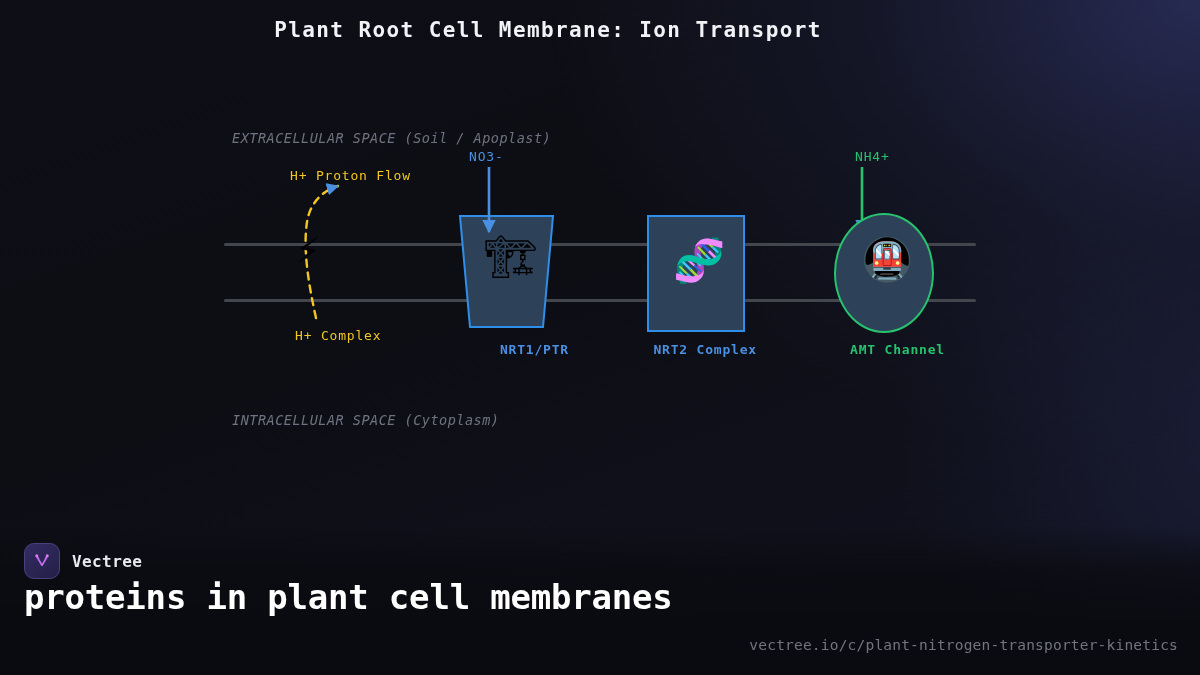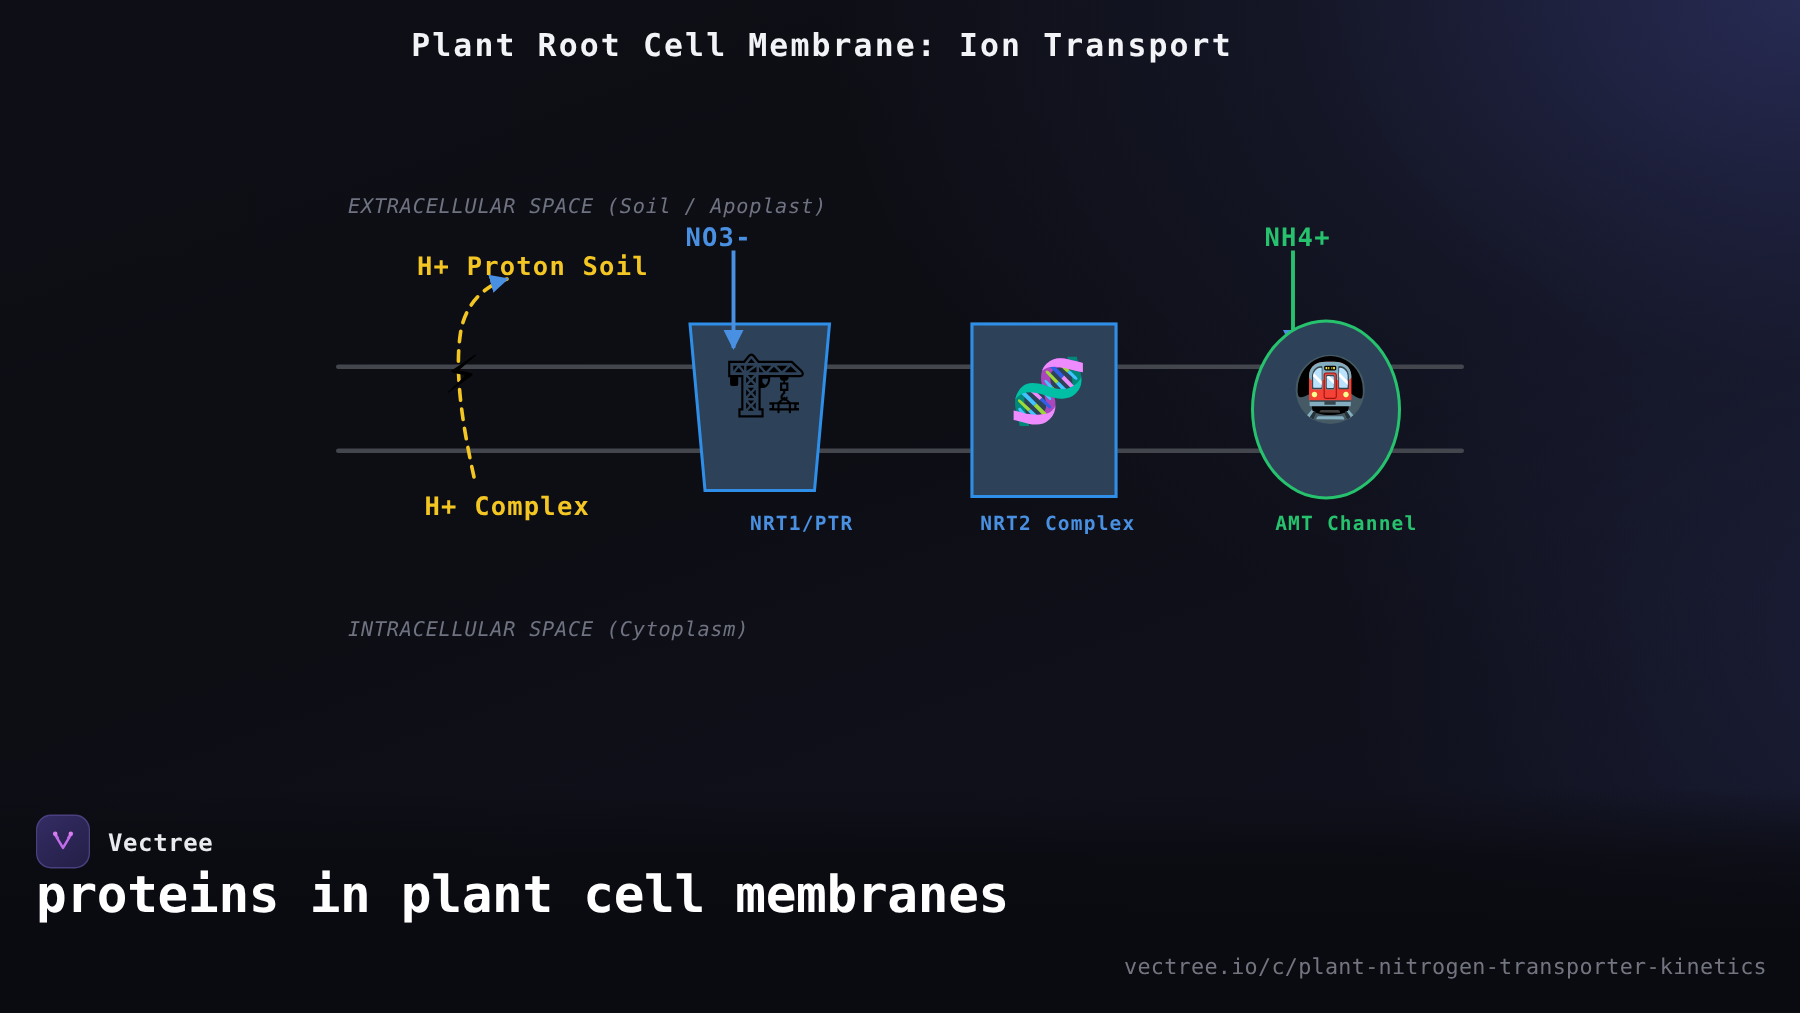--- a/index.html
+++ b/index.html
@@ -53,24 +53,25 @@
     height: 3px;
     background: #43464d;
     border-radius: 2px;
   }
   #membrane-line-outer { top: 243px; }
   #membrane-line-inner { top: 299px; }
 
   
   .ion-label {
     position: absolute;
-    font-size: 17px;
-    font-weight: bold;
+    font-size: 13px;
+    font-weight: normal;
     letter-spacing: 0.8px;
     white-space: nowrap;
+    margin-left: 12px;
   }
 
   
   .transporter-label {
     position: absolute;
     font-size: 13px;
     font-weight: bold;
     letter-spacing: 0.8px;
     white-space: nowrap;
     text-align: right;
@@ -210,21 +211,21 @@
     <path d="M 316 318 C 308 282, 303 248, 307 222 C 310 202, 324 190, 338 186" fill="none" stroke="#f3c623" stroke-width="2.4" stroke-dasharray="7 6" stroke-linecap="round" marker-end="url(#arrow-blue)"></path>
 
     <path d="M 460 216 L 553 216 L 543 327 L 470 327 Z" fill="#2d4259" stroke="#2f8fe8" stroke-width="2"></path>
 
     <line x1="489" y1="167" x2="489" y2="232" stroke="#4a90e2" stroke-width="2.6" marker-end="url(#arrow-blue)"></line>
 
     <line x1="862" y1="167" x2="862" y2="232" stroke="#27c26e" stroke-width="2.6" marker-end="url(#arrow-blue)"></line>
   </svg>
 
   <div id="atpase-group">
-    <div class="ion-label" id="atpase-flow-label">H+ Proton Soil</div>
+    <div class="ion-label" id="atpase-flow-label">H+ Proton Flow</div>
     <div id="atpase-bolt-icon">⚡</div>
     <div class="ion-label" id="atpase-name-label">H+ Complex</div>
   </div>
 
   <div class="ion-label" id="nrt1-ion-label">NO3-</div>
   <div class="transporter-icon" id="nrt1-icon">🏗</div>
   <div class="transporter-label" id="nrt1-label">NRT1/PTR</div>
 
   <div class="transporter" id="nrt2-shape"></div>
   <div class="transporter-icon" id="nrt2-icon">🧬</div>

